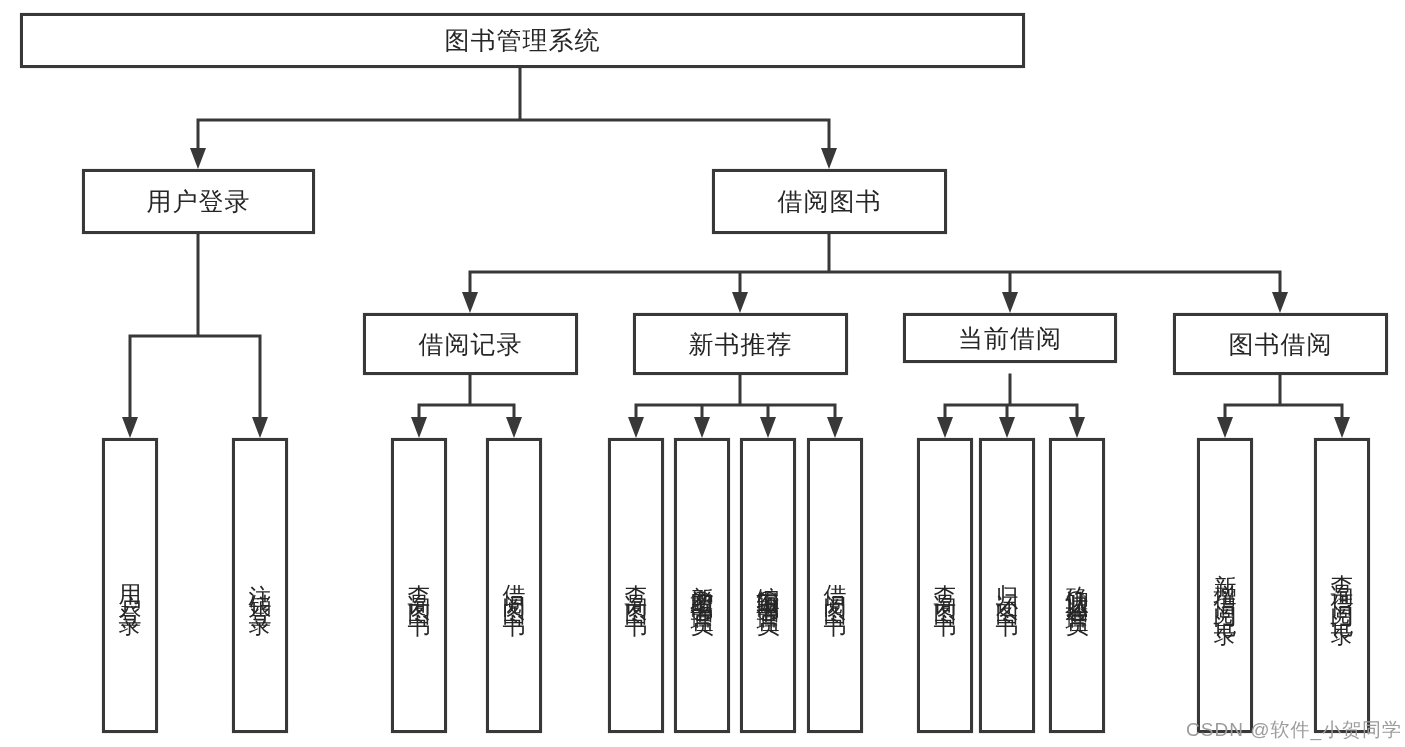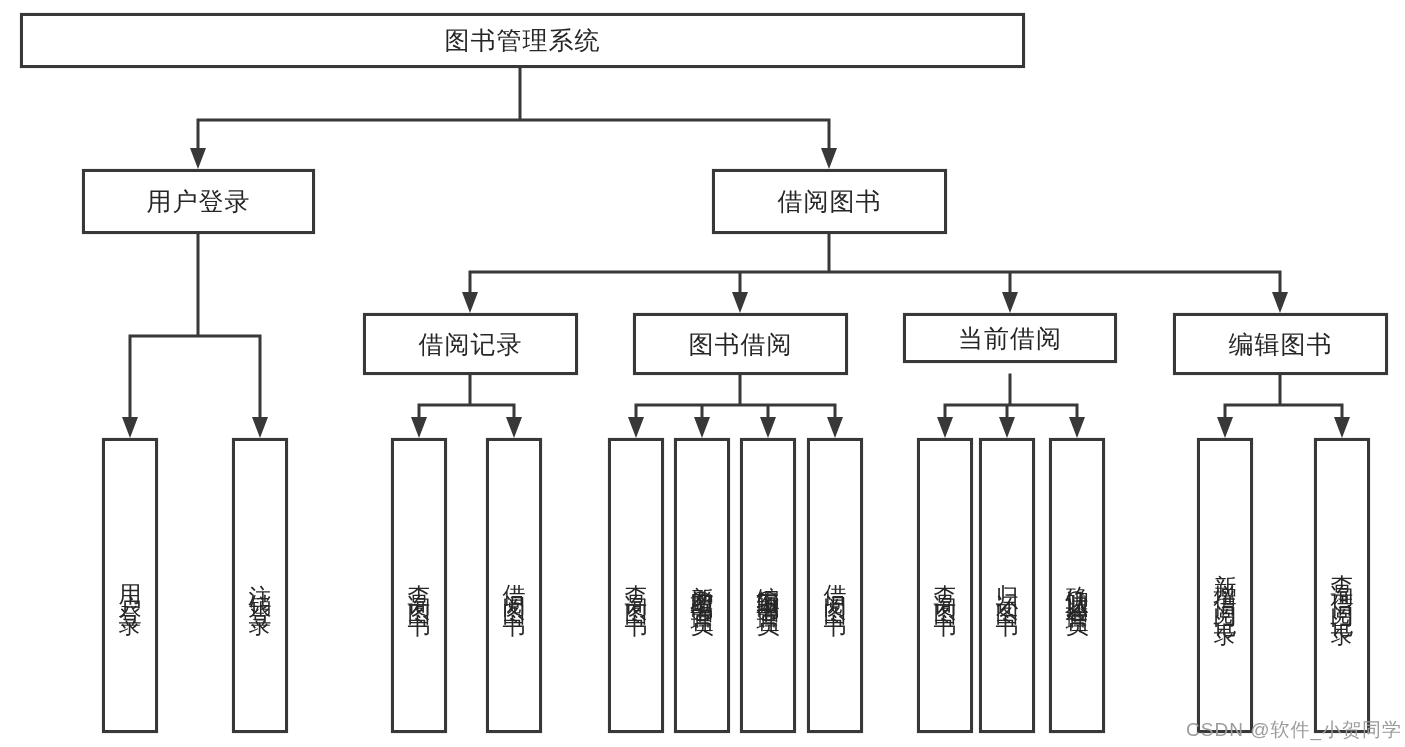--- a/index.html
+++ b/index.html
@@ -72,23 +72,23 @@
          M1069 417 L1085 417 L1077 438 Z M1217 417 L1233 417 L1225 438 Z
          M1334 417 L1350 417 L1342 438 Z" fill="#383838" stroke="none"></path>
   </svg>
 
   <div class="node h" style="left:20px;top:13px;width:1005px;height:55px">图书管理系统</div>
 
   <div class="node h" style="left:82px;top:169px;width:233px;height:65px">用户登录</div>
   <div class="node h" style="left:712px;top:169px;width:235px;height:65px">借阅图书</div>
 
   <div class="node h" style="left:363px;top:313px;width:215px;height:62px">借阅记录</div>
-  <div class="node h" style="left:633px;top:313px;width:215px;height:62px">图书借阅</div>
+  <div class="node h" style="left:633px;top:313px;width:215px;height:62px">新书推荐</div>
   <div class="node h" style="left:903px;top:313px;width:214px;height:50px">当前借阅</div>
-  <div class="node h" style="left:1173px;top:313px;width:215px;height:62px">编辑图书</div>
+  <div class="node h" style="left:1173px;top:313px;width:215px;height:62px">图书借阅</div>
 
   <div class="node v" style="left:102px;top:438px;width:56px;height:295px">用户登录</div>
   <div class="node v" style="left:232px;top:438px;width:56px;height:295px">注销登录</div>
 
   <div class="node v" style="left:391px;top:438px;width:56px;height:295px">查询图书</div>
   <div class="node v" style="left:486px;top:438px;width:56px;height:295px">借阅图书</div>
 
   <div class="node v" style="left:608px;top:438px;width:56px;height:295px">查询图书</div>
   <div class="node v long" style="left:674px;top:438px;width:56px;height:295px">新增图书（管理员）</div>
   <div class="node v long" style="left:740px;top:438px;width:56px;height:295px">编辑图书（管理员）</div>

